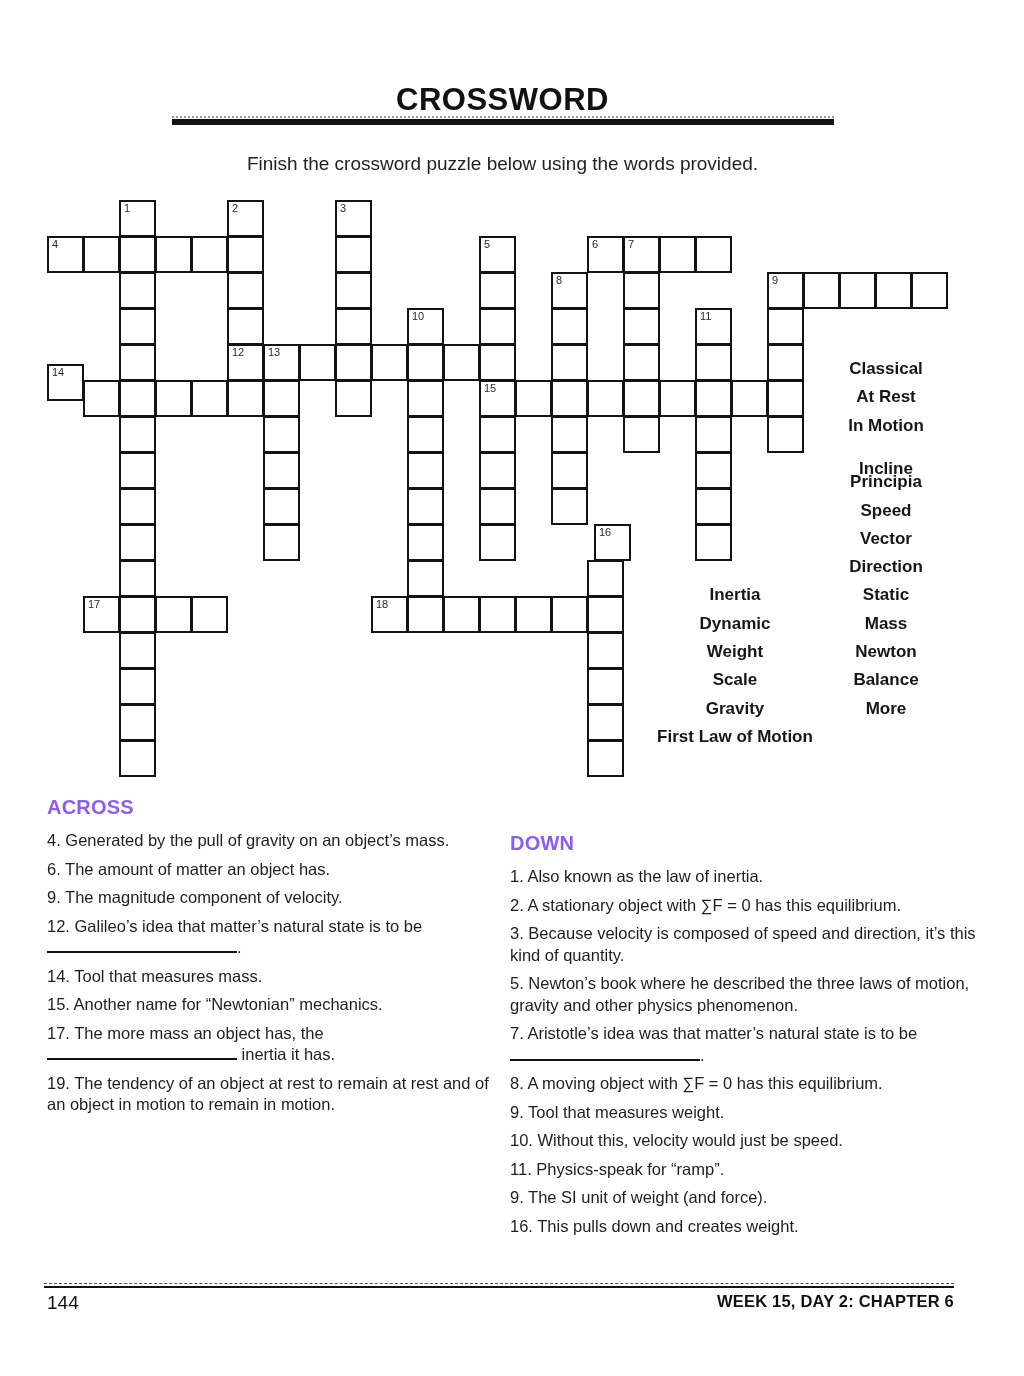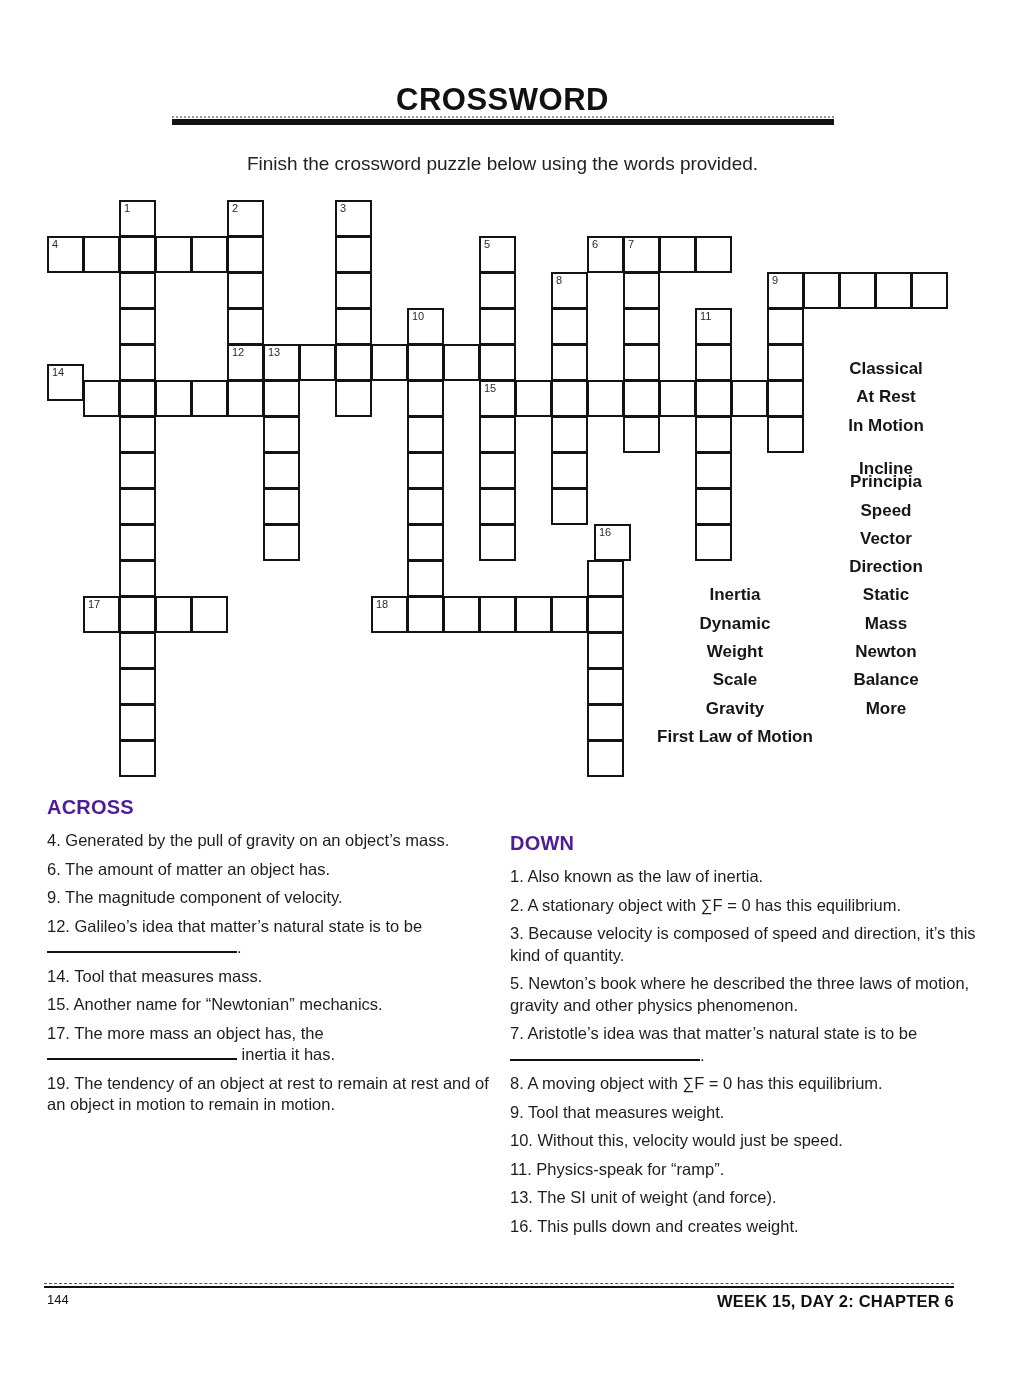--- a/index.html
+++ b/index.html
@@ -22,27 +22,27 @@
   
   .bank-line{left:0;top:0;width:1024px;height:28px;}
   .bank-word{position:absolute;text-align:center;font-size:17px;font-weight:bold;
     line-height:28px;color:#161616;white-space:nowrap;}
   .bank-word.l{left:604px;width:262px;}
   .bank-word.r{left:776px;width:220px;}
   
   .clue-col{top:796px;}
   #across-col{left:47px;width:447px;}
   #down-col{left:510px;width:478px;margin-top:36px;}
-  .clue-header{font-size:20px;font-weight:bold;color:#4c1d95;margin-bottom:11px;letter-spacing:.2px;}
+  .clue-header{font-size:20px;font-weight:bold;color:#8b5cf6;margin-bottom:11px;letter-spacing:.2px;}
   .clue{font-size:16.5px;line-height:21.5px;margin-bottom:7px;color:#1e1e1e;}
   .blank{display:inline-block;width:190px;height:13px;border-bottom:2px solid #111;}
   
   .footer-rule{left:44px;top:1283px;width:910px;height:2px;box-sizing:content-box;
     border-top:1.5px dashed #555;border-bottom:2.5px solid #111;}
-  .footer-left{left:47px;top:1292px;font-size:13px;color:#111;}
+  .footer-left{left:47px;top:1292px;font-size:19px;color:#111;}
   .footer-right{left:44px;top:1292px;width:910px;text-align:right;
     font-size:16.5px;font-weight:bold;letter-spacing:.2px;color:#111;}
 </style>
 </head>
 <body>
 
 <div class="abs page-title">CROSSWORD</div>
 <div class="abs title-rule-dot"></div>
 <div class="abs title-rule-bar"></div>
 <div class="abs page-subtitle">Finish the crossword puzzle below using the words provided.</div>
@@ -307,21 +307,21 @@
       <div class="clue">
         <div>9. Tool that measures weight.</div>
       </div>
       <div class="clue">
         <div>10. Without this, velocity would just be speed.</div>
       </div>
       <div class="clue">
         <div>11. Physics-speak for “ramp”.</div>
       </div>
       <div class="clue">
-        <div>13. The SI unit of weight (and force).</div>
+        <div>9. The SI unit of weight (and force).</div>
       </div>
       <div class="clue">
         <div>16. This pulls down and creates weight.</div>
       </div>
     </div>
 </div>
 
 <div class="abs footer-rule"></div>
 <div class="abs footer-left">144</div>
 <div class="abs footer-right">WEEK 15, DAY 2: CHAPTER 6</div>

